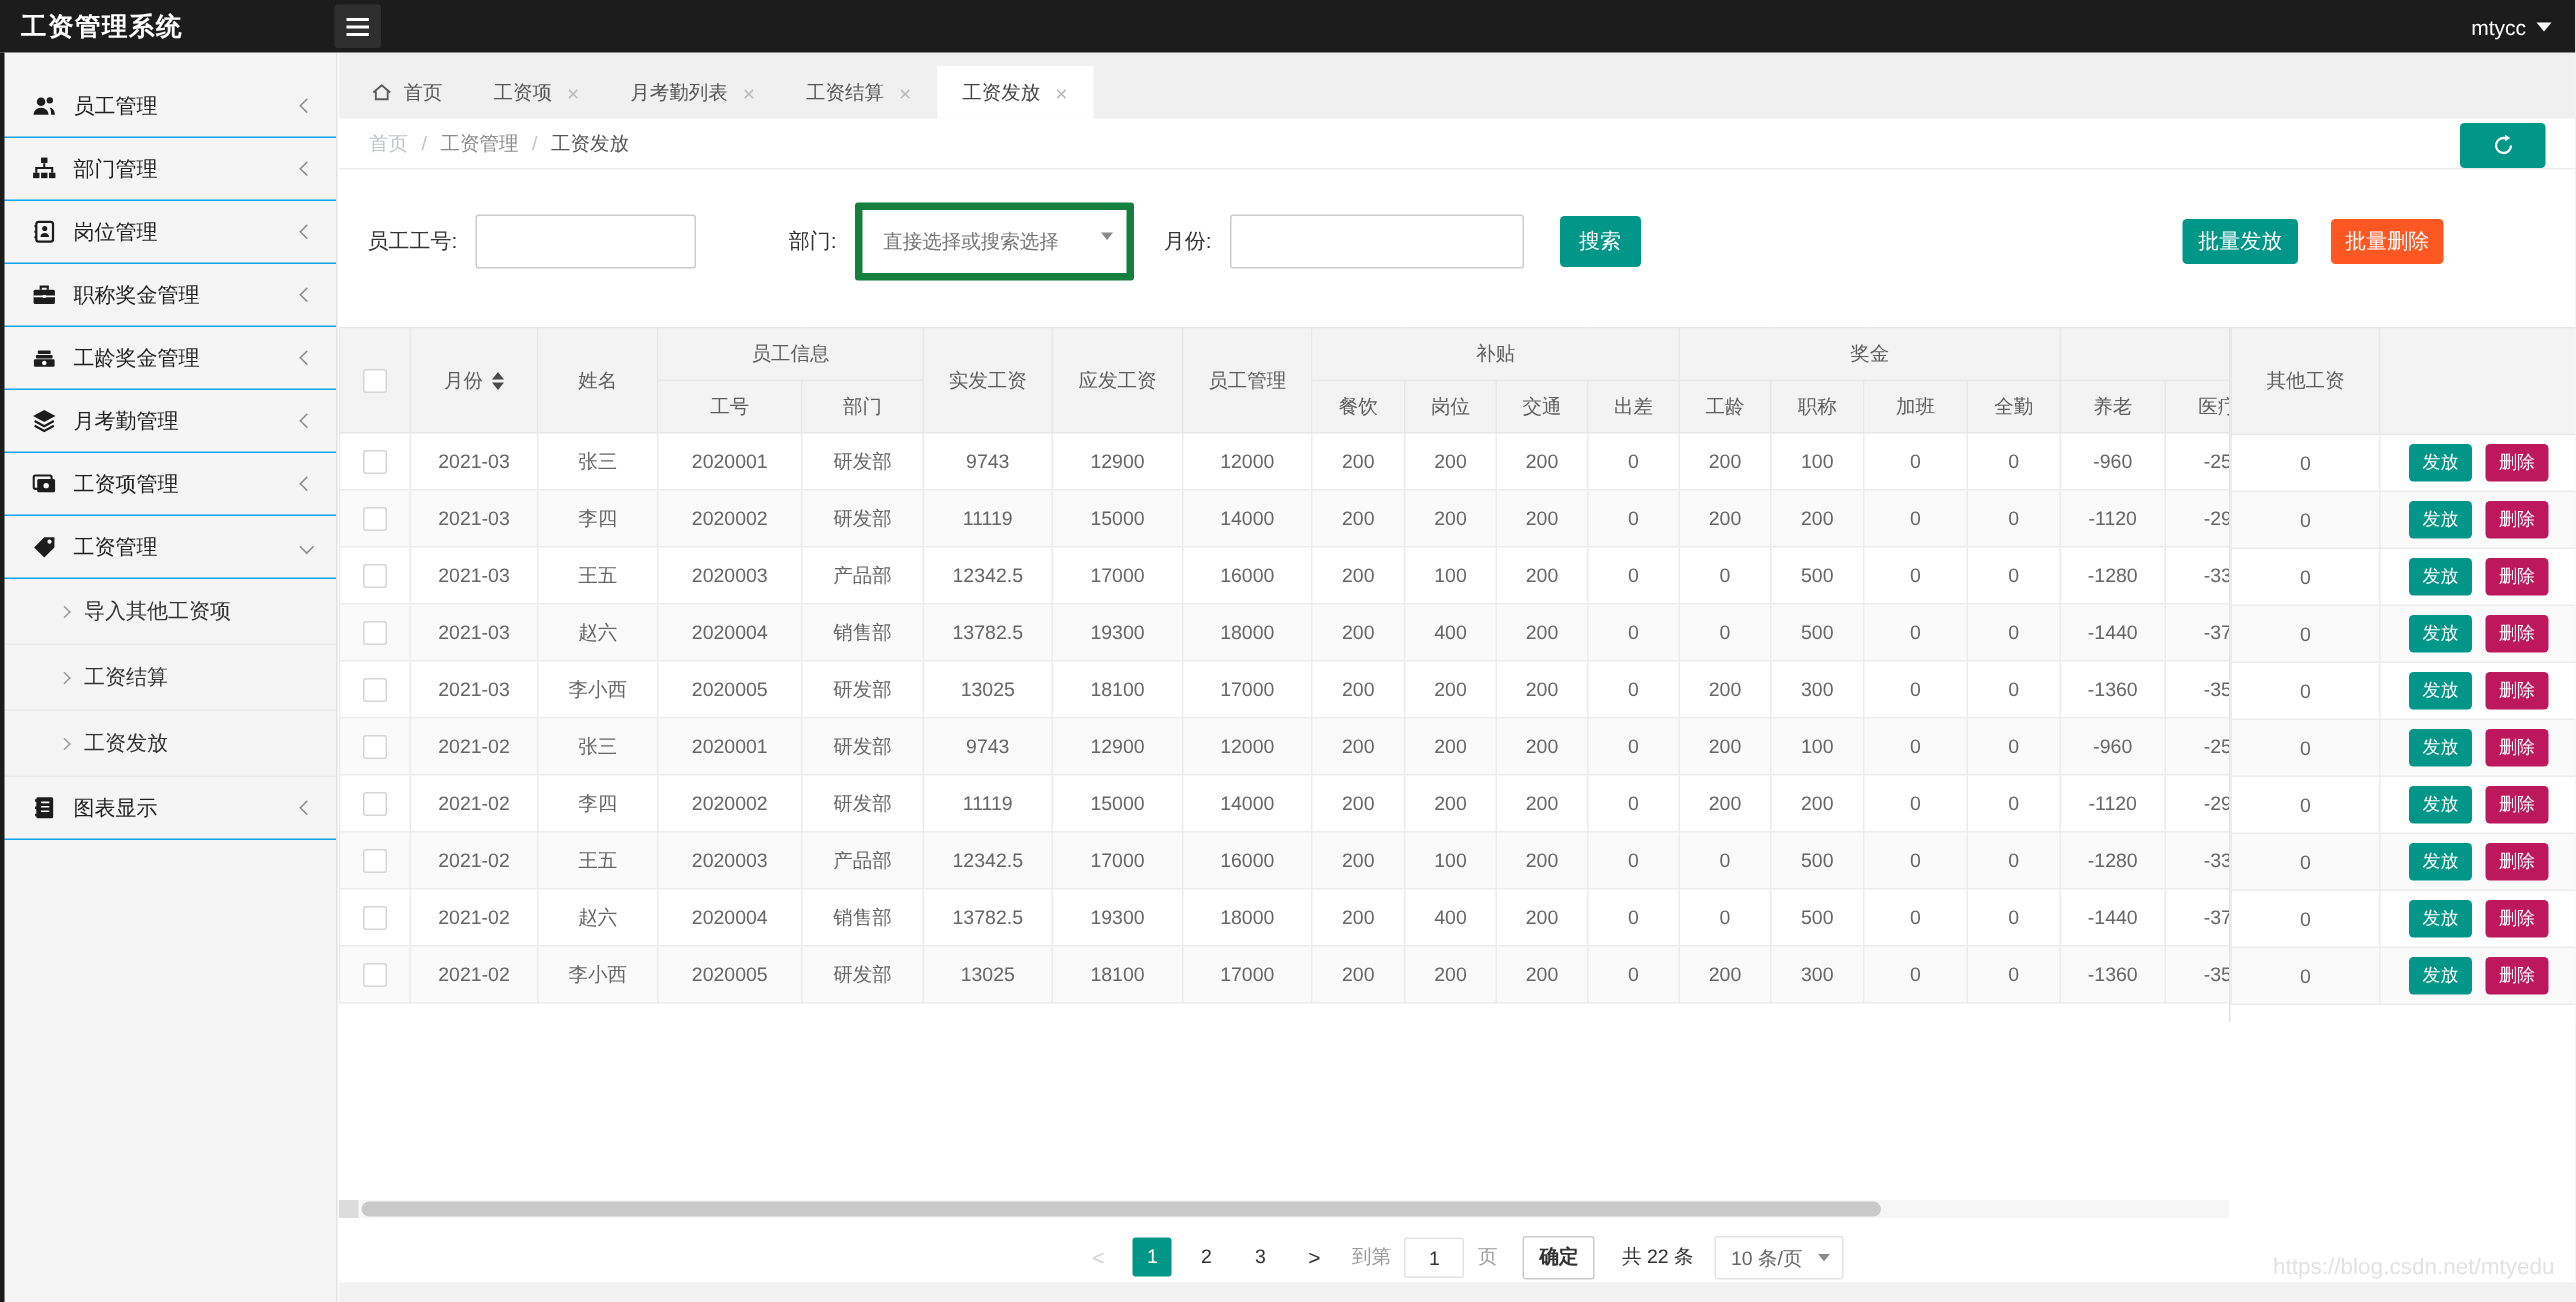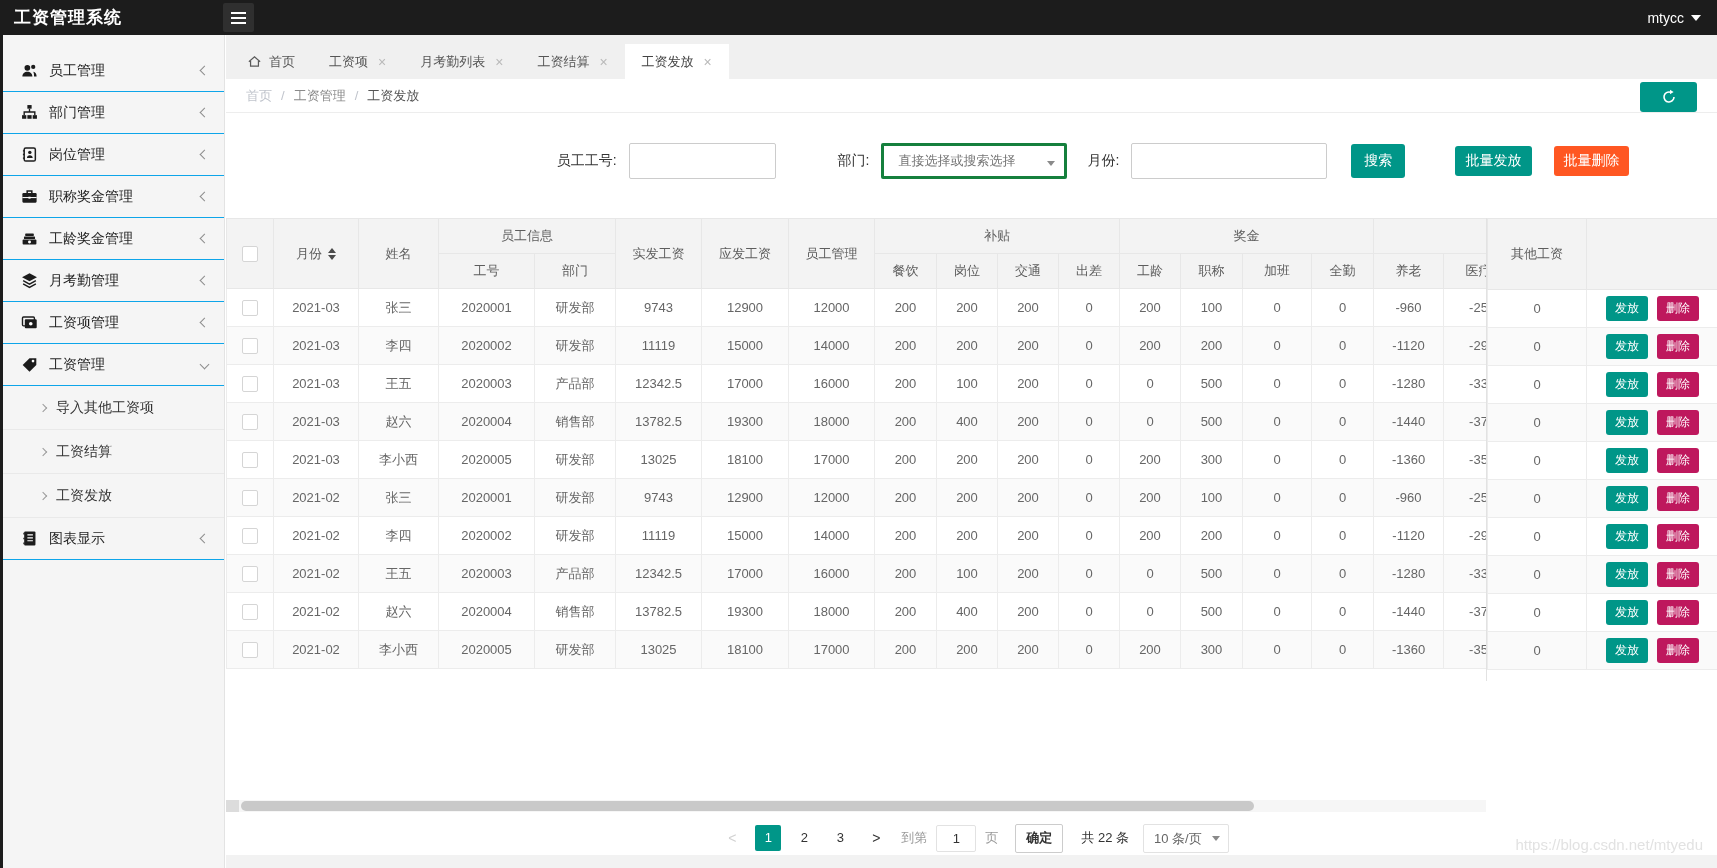--- a/index.html
+++ b/index.html
@@ -42,22 +42,22 @@
   .crumb-sep::before { content:"/"; }
   .crumb-1 { color:#c0c4cc; cursor:pointer; }
   .crumb-2 { color:#8a8a8a; cursor:pointer; }
   .crumb-3 { color:#555; }
   .refresh-btn { position:absolute; right:20px; top:47px; width:57px; height:30px; background:#009688; border:none; border-radius:3px; display:flex; align-items:center; justify-content:center; cursor:pointer; }
 
   
   .filterbar { position:absolute; top:108px; left:0; right:0; height:36px; }
   .f-label { font-size:14px; color:#333; }
   .f-input { height:36px; border:1px solid #ccc; border-radius:2px; background:#fff; font-size:13px; padding:0 8px; color:#333; }
-  .f-row { display:flex; align-items:center; height:36px;justify-content:center; }
-  .f-select { height:36px; border:3px solid #15803d; border-radius:2px; background:#fff; display:flex; align-items:center; padding:0 26px 0 14px; position:relative; cursor:pointer; }
+  .f-row { display:flex; align-items:center; height:36px; }
+  .f-select { height:52px; border:5px solid #15803d; border-radius:2px; background:#fff; display:flex; align-items:center; padding:0 26px 0 14px; position:relative; cursor:pointer; }
   .f-select .sel-text { font-size:13px; color:#757575; }
   .f-select .sel-caret { position:absolute; right:9px; top:15px; width:0; height:0; border-left:4px solid transparent; border-right:4px solid transparent; border-top:5px solid #8a8a8a; }
   .btn { border:none; border-radius:3px; color:#fff; cursor:pointer; font-size:14px; }
   .btn-search { width:54px; height:34px; background:#009688; margin-left:24px; }
   .btn-batch-pay { position:absolute; right:185px; top:3px; width:77px; height:30px; background:#009688; }
   .btn-batch-del { position:absolute; right:88px; top:3px; width:75px; height:30px; background:#FF5722; }
 
   
   .table-region { position:absolute; top:183px; left:0; width:1492px; height:463px; }
   .scroll-viewport { position:absolute; left:0; top:0; width:1260px; height:463px; overflow:hidden; }

